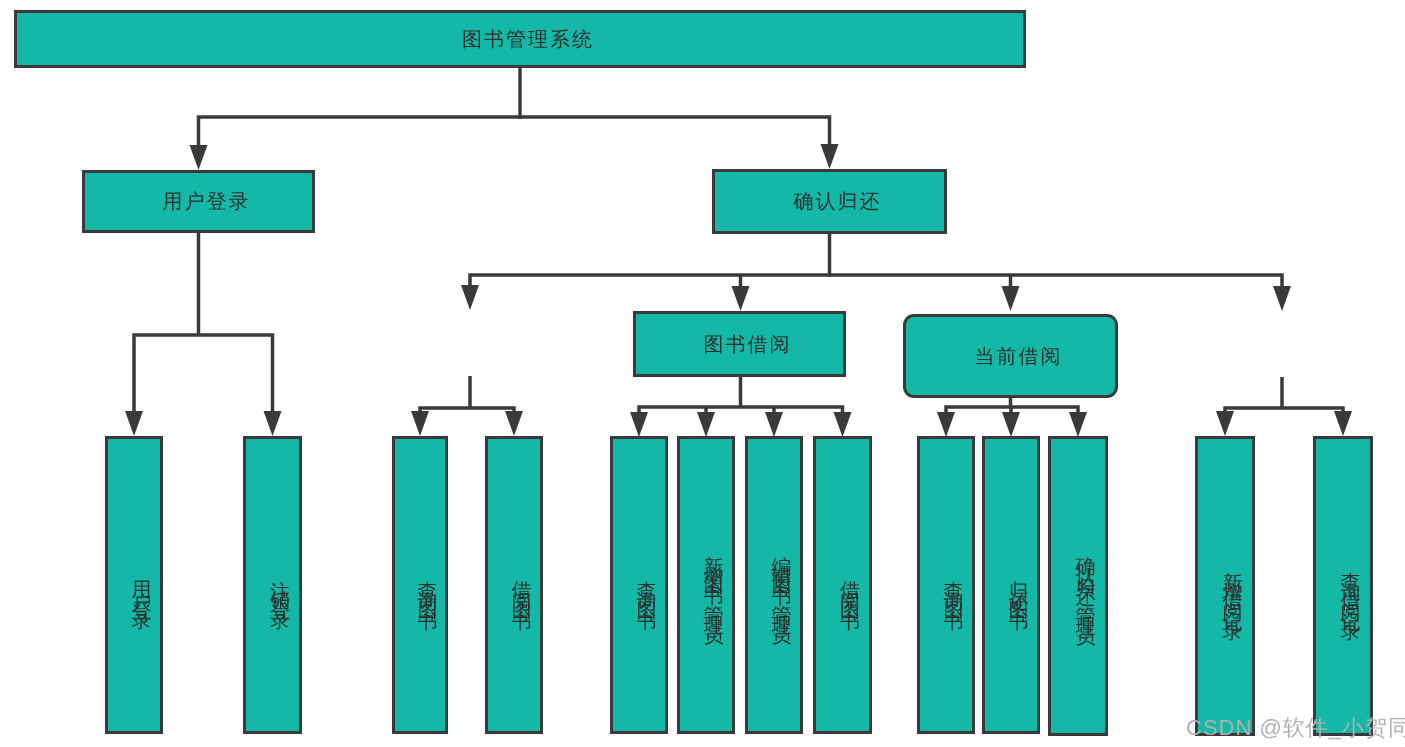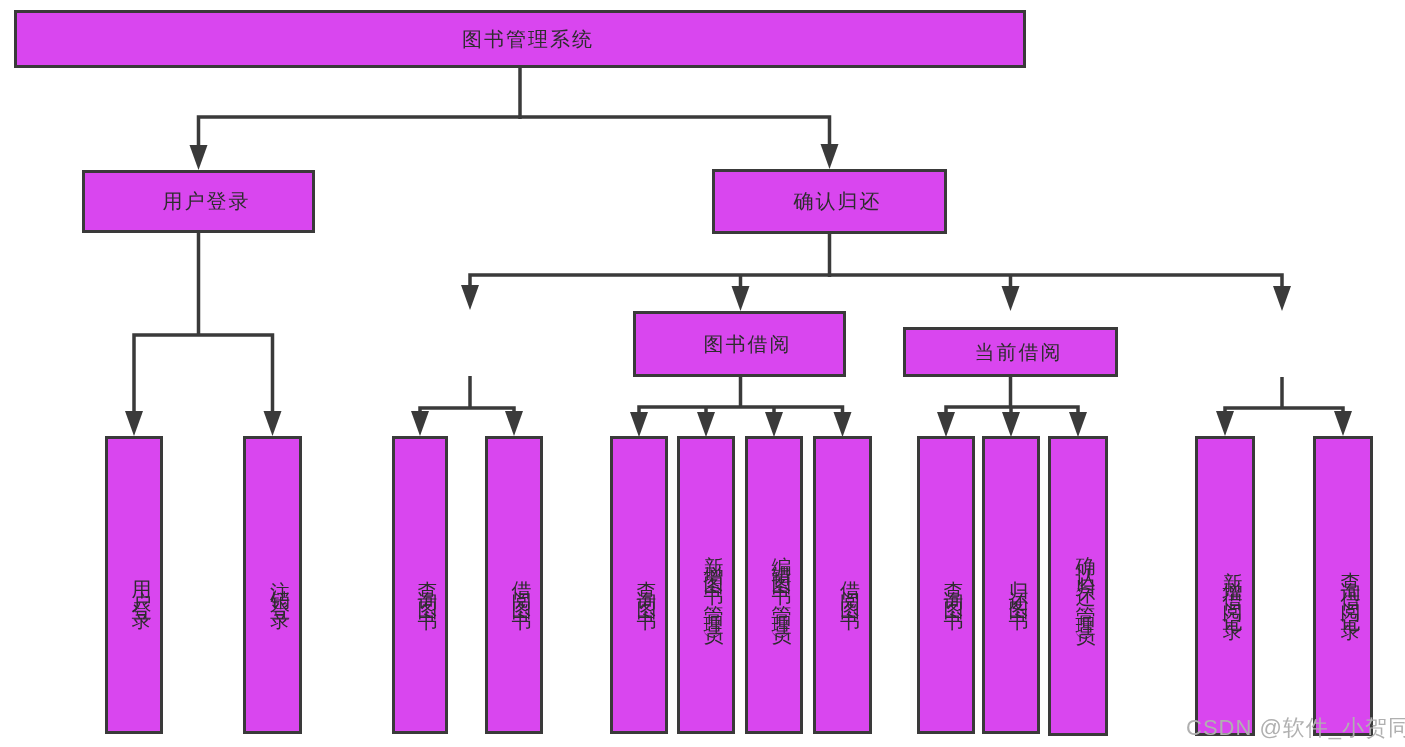--- a/index.html
+++ b/index.html
@@ -18,21 +18,21 @@
   .connectors {
     position: absolute;
     left: 0;
     top: 0;
     z-index: 1;
   }
   .box {
     position: absolute;
     box-sizing: border-box;
     border: 3.5px solid #3a3a3a;
-    background: #d946ef;
+    background: #14b8a6;
     display: flex;
     align-items: center;
     justify-content: center;
     color: #2d2d2d;
     z-index: 2;
     padding-left: 16px;
   }
   .h-box {
     font-size: 20px;
     letter-spacing: 2px;
@@ -123,21 +123,21 @@
   <div class="box h-box" style="left:82px;top:170px;width:233px;height:63px;">
     <span>用户登录</span>
   </div>
   <div class="box h-box" style="left:712px;top:169px;width:235px;height:65px;">
     <span>确认归还</span>
   </div>
 
   <div class="box h-box" style="left:633px;top:311px;width:213px;height:66px;">
     <span>图书借阅</span>
   </div>
-  <div class="box h-box" style="left:903px;top:327px;width:215px;height:50px;">
+  <div class="box h-box" style="left:903px;top:314px;width:215px;height:84px;border-radius:11px;">
     <span>当前借阅</span>
   </div>
 
   <div class="box leaf" style="left:105px;top:436px;width:58px;height:298px;">
     <span>用户登录</span>
   </div>
   <div class="box leaf" style="left:243px;top:436px;width:59px;height:298px;">
     <span>注销登录</span>
   </div>
 

